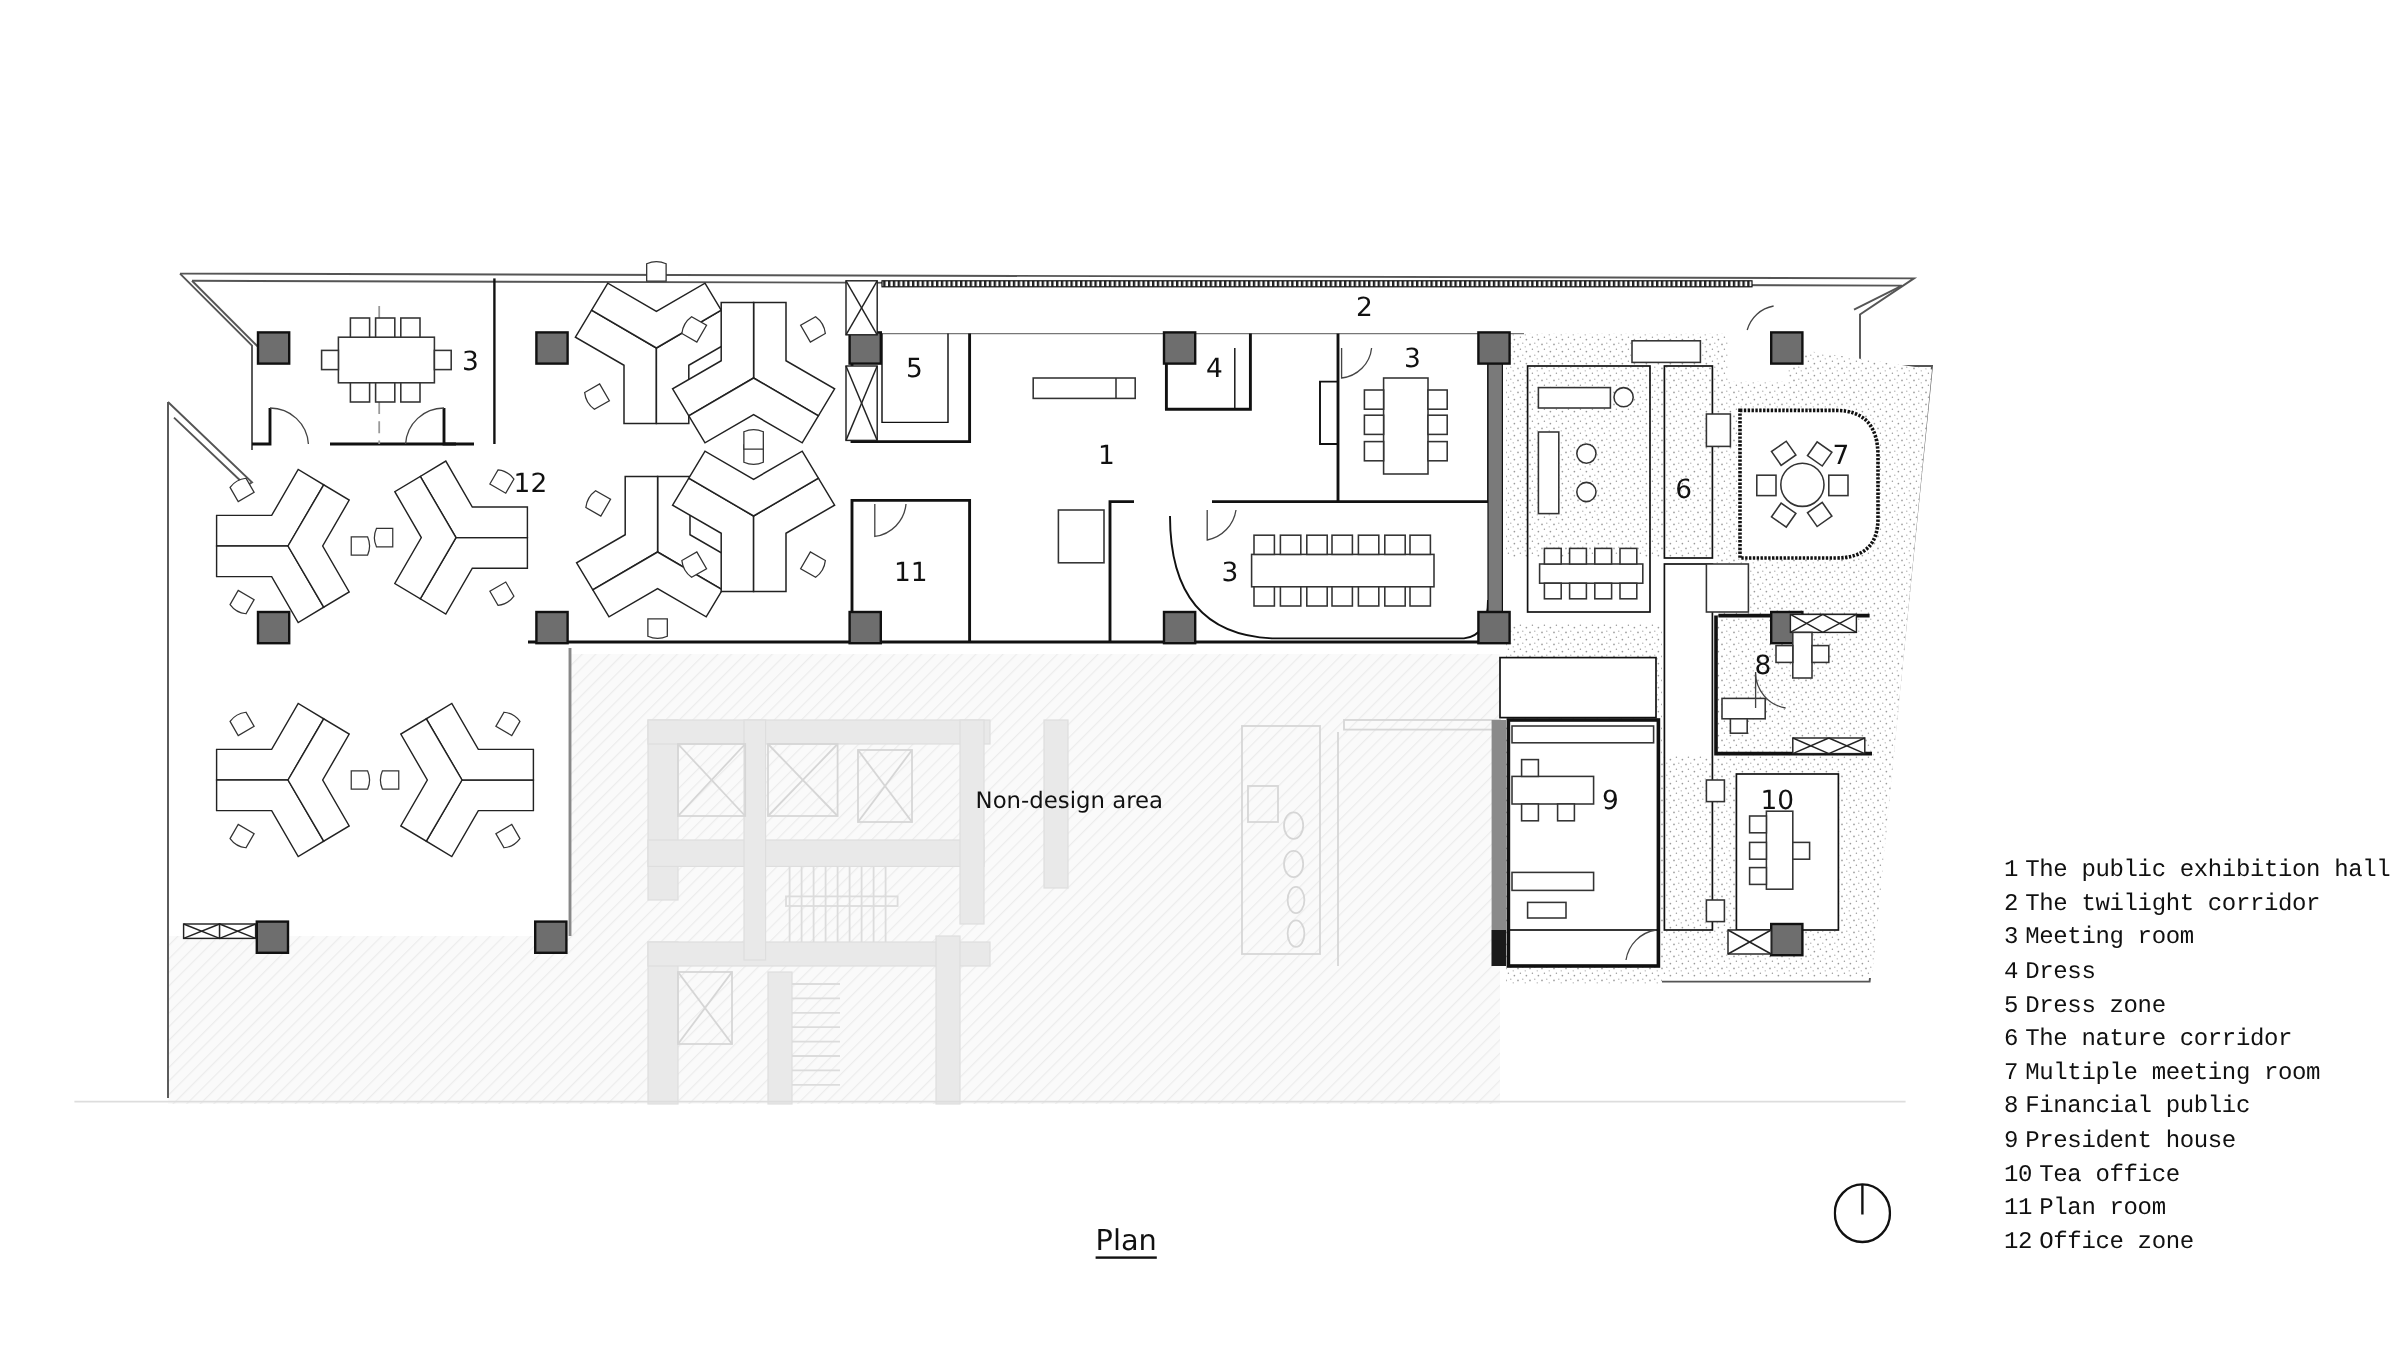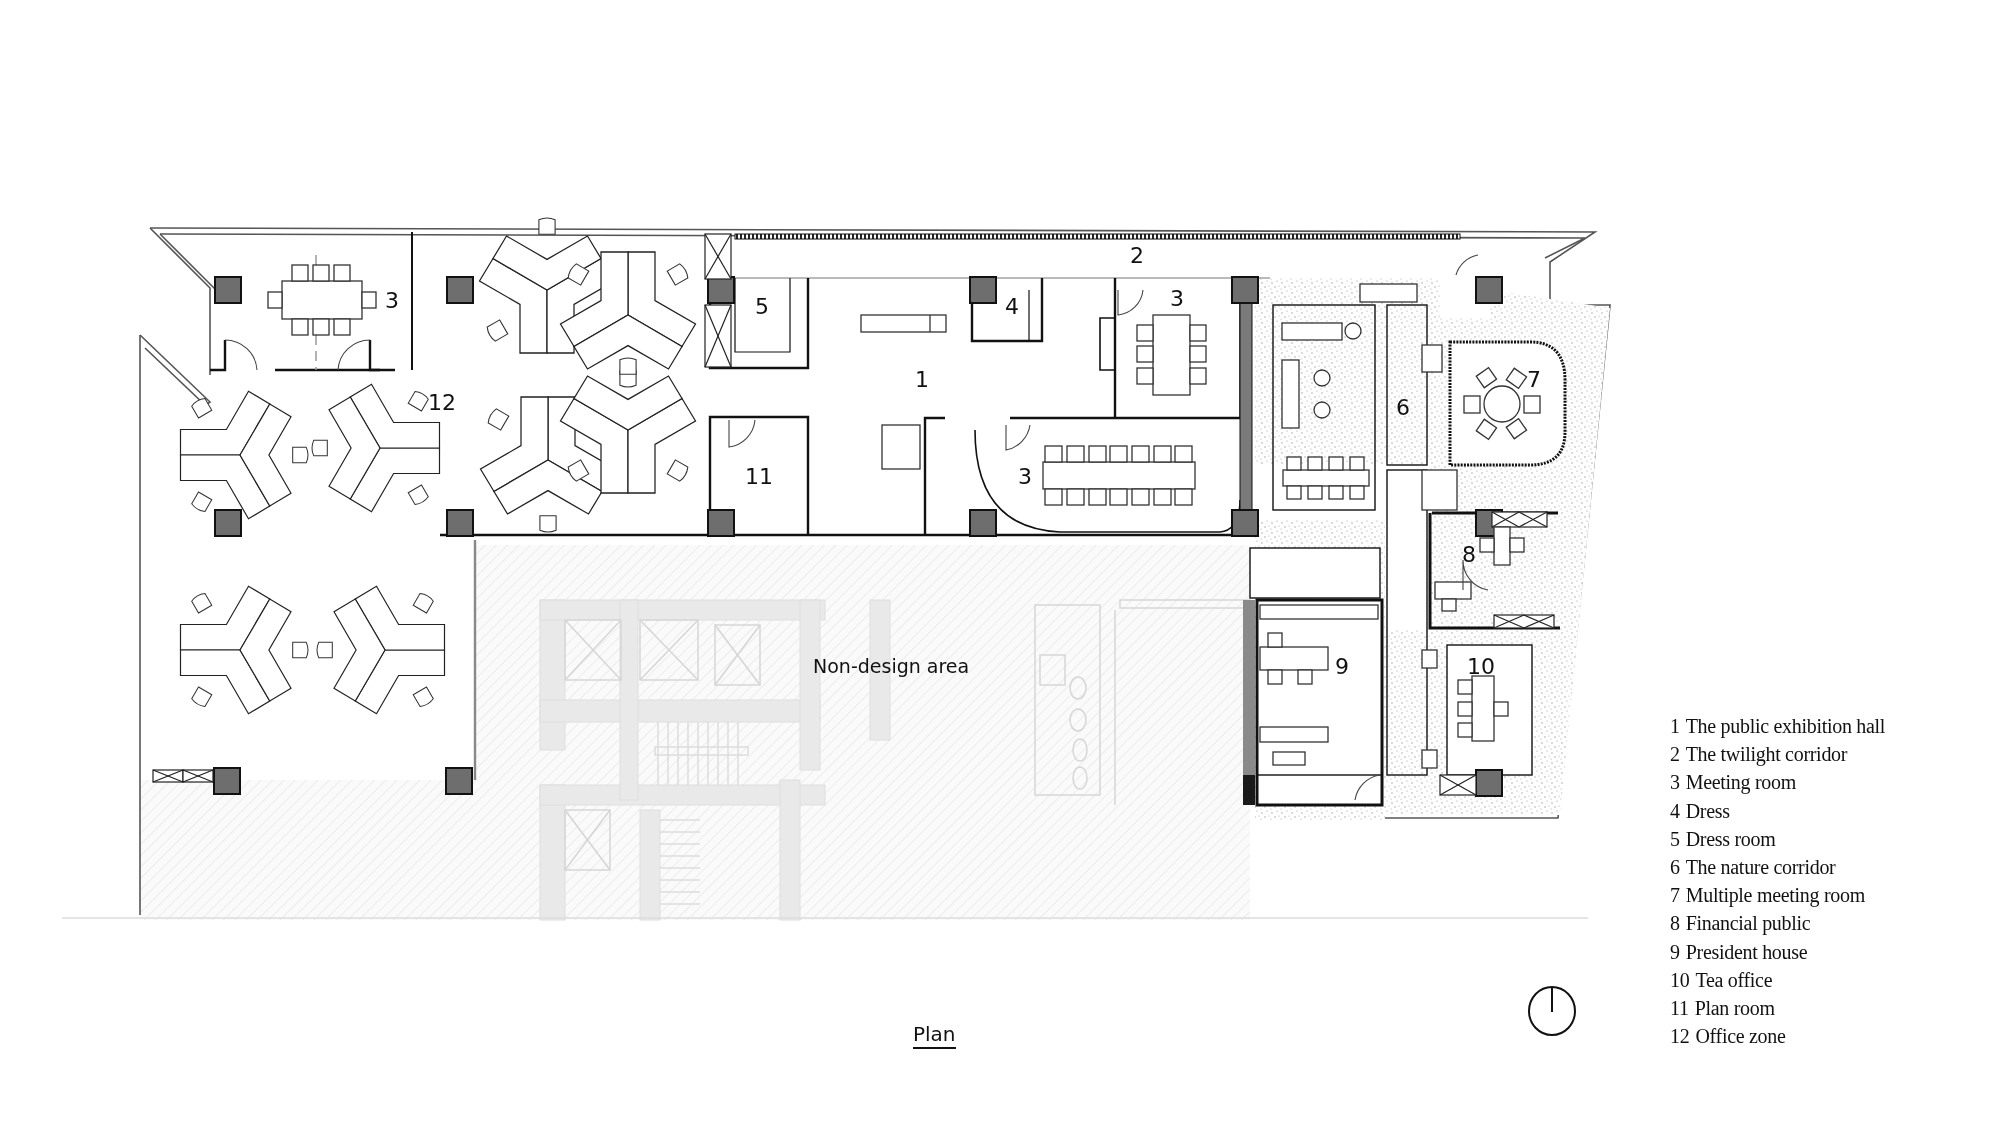--- a/index.html
+++ b/index.html
@@ -1,23 +1,23 @@
 <!DOCTYPE html>
 <html><head>
 <meta charset="utf-8">
 <style>
   html,body{margin:0;padding:0;background:#ffffff;}
   body{width:2000px;height:1130px;position:relative;overflow:hidden;font-family:"DejaVu Sans","Liberation Sans",sans-serif;color:#111;}
   #plan{position:absolute;left:0;top:0;width:2000px;height:1130px;}
   .room-label{font-family:"DejaVu Sans","Liberation Sans",sans-serif;font-size:22px;fill:#111;}
   .nd-label{font-family:"DejaVu Sans","Liberation Sans",sans-serif;font-size:19px;fill:#111;}
-  #legend{position:absolute;left:1670px;top:712px;font-family:Liberation Serif, serif;font-size:20px;line-height:28.2px;color:#111;letter-spacing:-0.3px;}
+  #legend{position:absolute;left:1670px;top:712px;font-family:Liberation Mono, monospace;font-size:20px;line-height:28.2px;color:#111;letter-spacing:-0.3px;}
   #legend .li{white-space:nowrap;}
   #legend .num{margin-right:6px;}
-  #plan-title{position:absolute;left:913px;top:1023px;font-size:20px;font-family:"DejaVu Sans","Liberation Sans",sans-serif;border-bottom:2px solid #111;padding-bottom:2px;line-height:22px;}
+  #plan-title{position:absolute;left:913px;top:1023px;font-size:24px;font-family:"DejaVu Sans","Liberation Sans",sans-serif;border-bottom:2px solid #111;padding-bottom:2px;line-height:22px;}
   #north{position:absolute;left:1528px;top:985px;width:48px;height:52px;}
 </style>
 </head>
 <body>
 
 <svg id="plan" viewBox="0 0 2000 1130" xmlns="http://www.w3.org/2000/svg">
   <defs>
     <pattern id="hatch" width="8" height="8" patternUnits="userSpaceOnUse" patternTransform="rotate(45)">
       <rect width="8" height="8" fill="#fafafa"></rect>
       <line x1="0" y1="0" x2="0" y2="8" stroke="#ececec" stroke-width="2"></line>
@@ -365,21 +365,21 @@
 <svg id="north" viewBox="0 0 48 52">
   <ellipse cx="24" cy="26" rx="23" ry="24" fill="none" stroke="#111" stroke-width="2"></ellipse>
   <line x1="24" y1="2" x2="24" y2="27" stroke="#111" stroke-width="2"></line>
 </svg>
 
 <div id="legend">
   <div class="li"><span class="num">1</span><span>The public exhibition hall</span></div>
   <div class="li"><span class="num">2</span><span>The twilight corridor</span></div>
   <div class="li"><span class="num">3</span><span>Meeting room</span></div>
   <div class="li"><span class="num">4</span><span>Dress</span></div>
-  <div class="li"><span class="num">5</span><span>Dress room</span></div>
+  <div class="li"><span class="num">5</span><span>Dress zone</span></div>
   <div class="li"><span class="num">6</span><span>The nature corridor</span></div>
   <div class="li"><span class="num">7</span><span>Multiple meeting room</span></div>
   <div class="li"><span class="num">8</span><span>Financial public</span></div>
   <div class="li"><span class="num">9</span><span>President house</span></div>
   <div class="li"><span class="num">10</span><span>Tea office</span></div>
   <div class="li"><span class="num">11</span><span>Plan room</span></div>
   <div class="li"><span class="num">12</span><span>Office zone</span></div>
 </div>
 
 </body></html>

